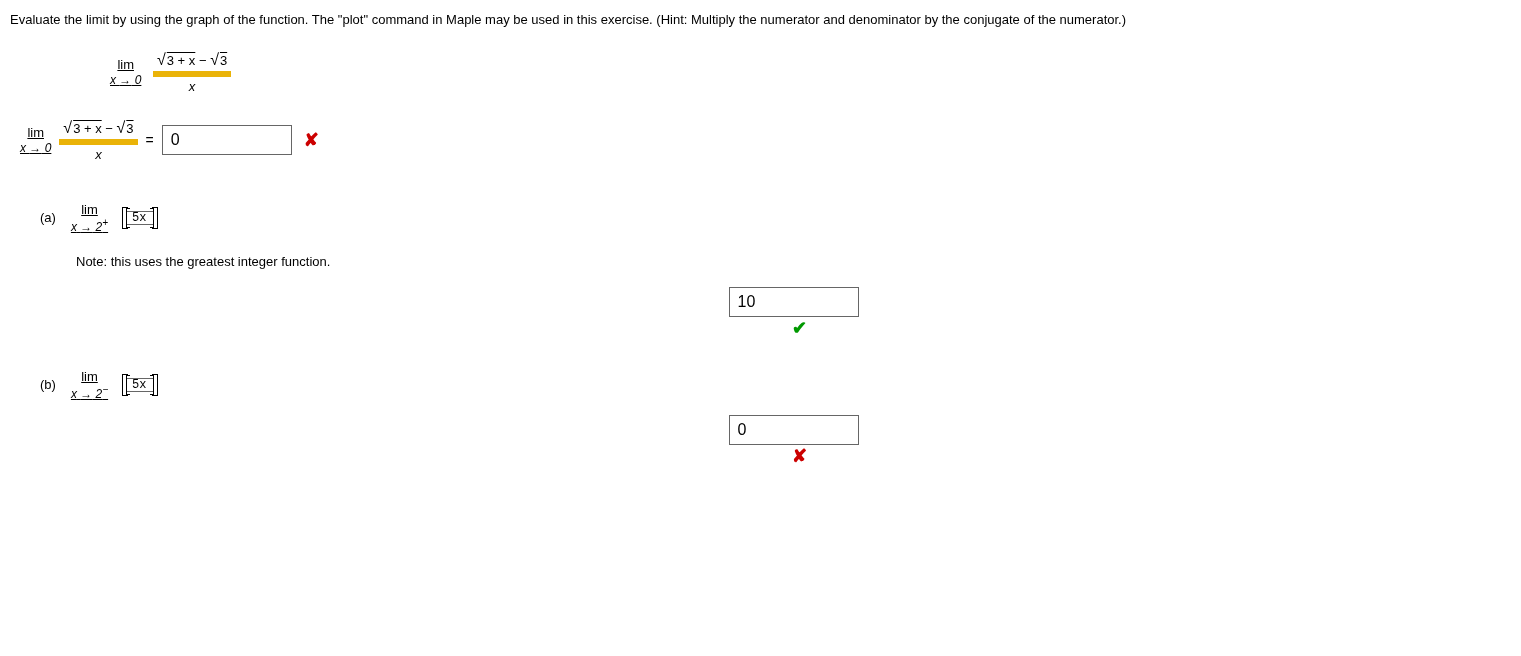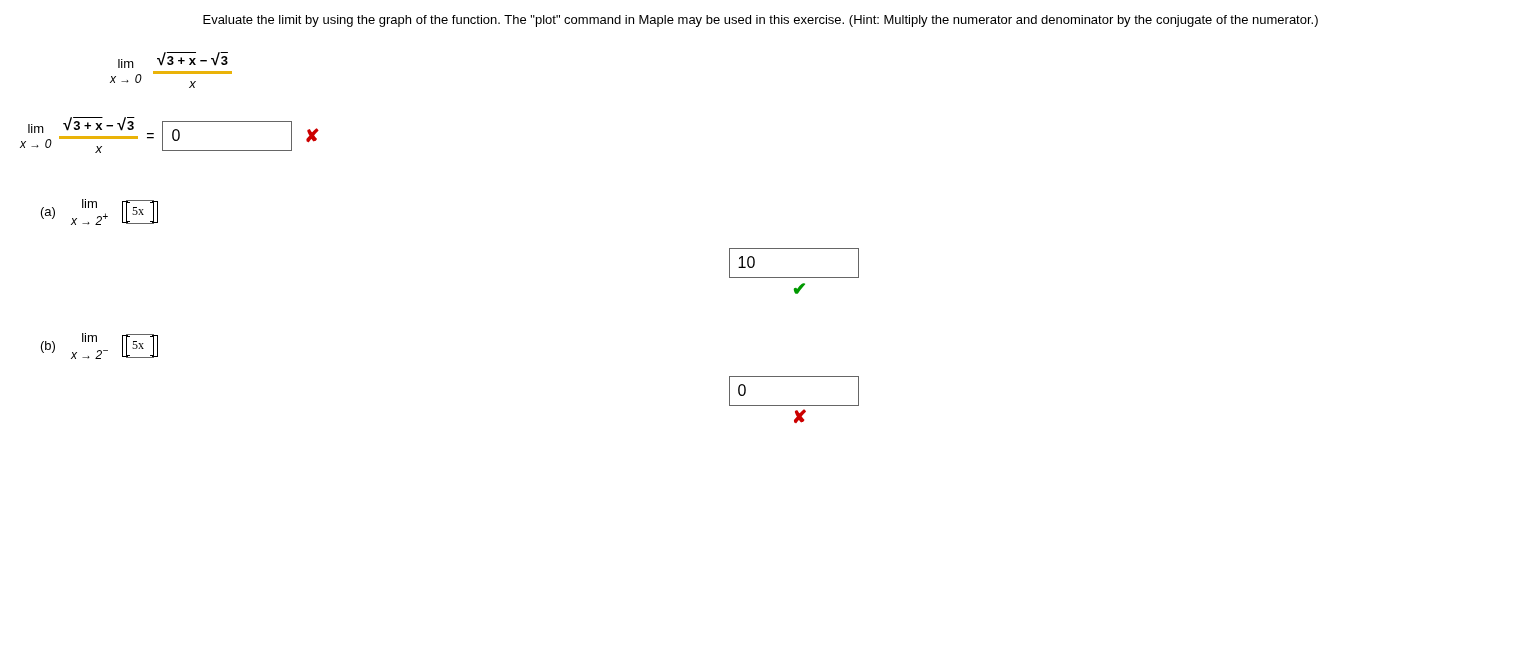--- a/index.html
+++ b/index.html
@@ -11,48 +11,47 @@
       font-family: Verdana, Arial, sans-serif;
       font-size: 13px;
       color: #000;
       background: #fff;
       padding: 10px;
       width: 1521px;
     }
     .question-text {
       margin-bottom: 20px;
       line-height: 1.6;
-      text-align: center;
     }
     .math-display {
       margin: 10px 0 25px 100px;
     }
     .lim-label {
       display: inline-block;
       vertical-align: middle;
       text-align: center;
       margin-right: 8px;
+      text-decoration: underline;
     }
     .lim-label .lim-top {
       font-size: 13px;
     }
     .lim-label .lim-bottom {
       font-size: 12px;
       font-style: italic;
     }
     .fraction {
       display: inline-block;
       vertical-align: middle;
       text-align: center;
     }
     .fraction .num {
       display: block;
       padding: 0 4px 2px 4px;
-      border-bottom: 3px solid #eab308;
-      font-weight: bold;
+      border-bottom: 6px solid #eab308;
     }
     .fraction .den {
       display: block;
       padding: 2px 4px 0 4px;
       font-style: italic;
     }
     .sqrt-sym {
       font-size: 16px;
     }
     .overline {
@@ -82,22 +81,22 @@
       font-size: 16px;
       width: 130px;
       height: 30px;
       font-family: Verdana, Arial, sans-serif;
     }
     .input-box-small {
       border: 1px solid #666;
       padding: 2px 5px;
       font-size: 12px;
       width: 28px;
-      height: 24px;
-      font-family: Liberation Serif, serif;
+      height: 14px;
+      font-family: Liberation Mono, monospace;
     }
     .feedback-icon {
       margin-left: 12px;
       font-size: 18px;
       font-weight: bold;
     }
     .incorrect {
       color: #cc0000;
     }
     .correct {
@@ -210,20 +209,21 @@
       <span class="lim-top">lim</span><br>
       <span class="lim-bottom"><span class="ital">x</span> <span class="arrow">→</span> 2<sup>+</sup></span>
     </span>
     <span class="floor-brackets">
       <span class="dbl-bracket dbl-bracket-left"></span>
       <input type="text" class="input-box-small" value="5x" style="">
       <span class="dbl-bracket dbl-bracket-right"></span>
     </span>
   </div>
 
+  <div class="note-text">Note: this uses the greatest integer function.</div>
 
   <div class="answer-row-indent">
     <input type="text" class="input-box" value="10" style="">
     <span class="feedback-icon correct">✔</span>
   </div>
 
   <div class="part-row" style="margin-bottom:14px;">
     <span class="part-label">(b)</span>
     <span class="lim-label">
       <span class="lim-top">lim</span><br>

